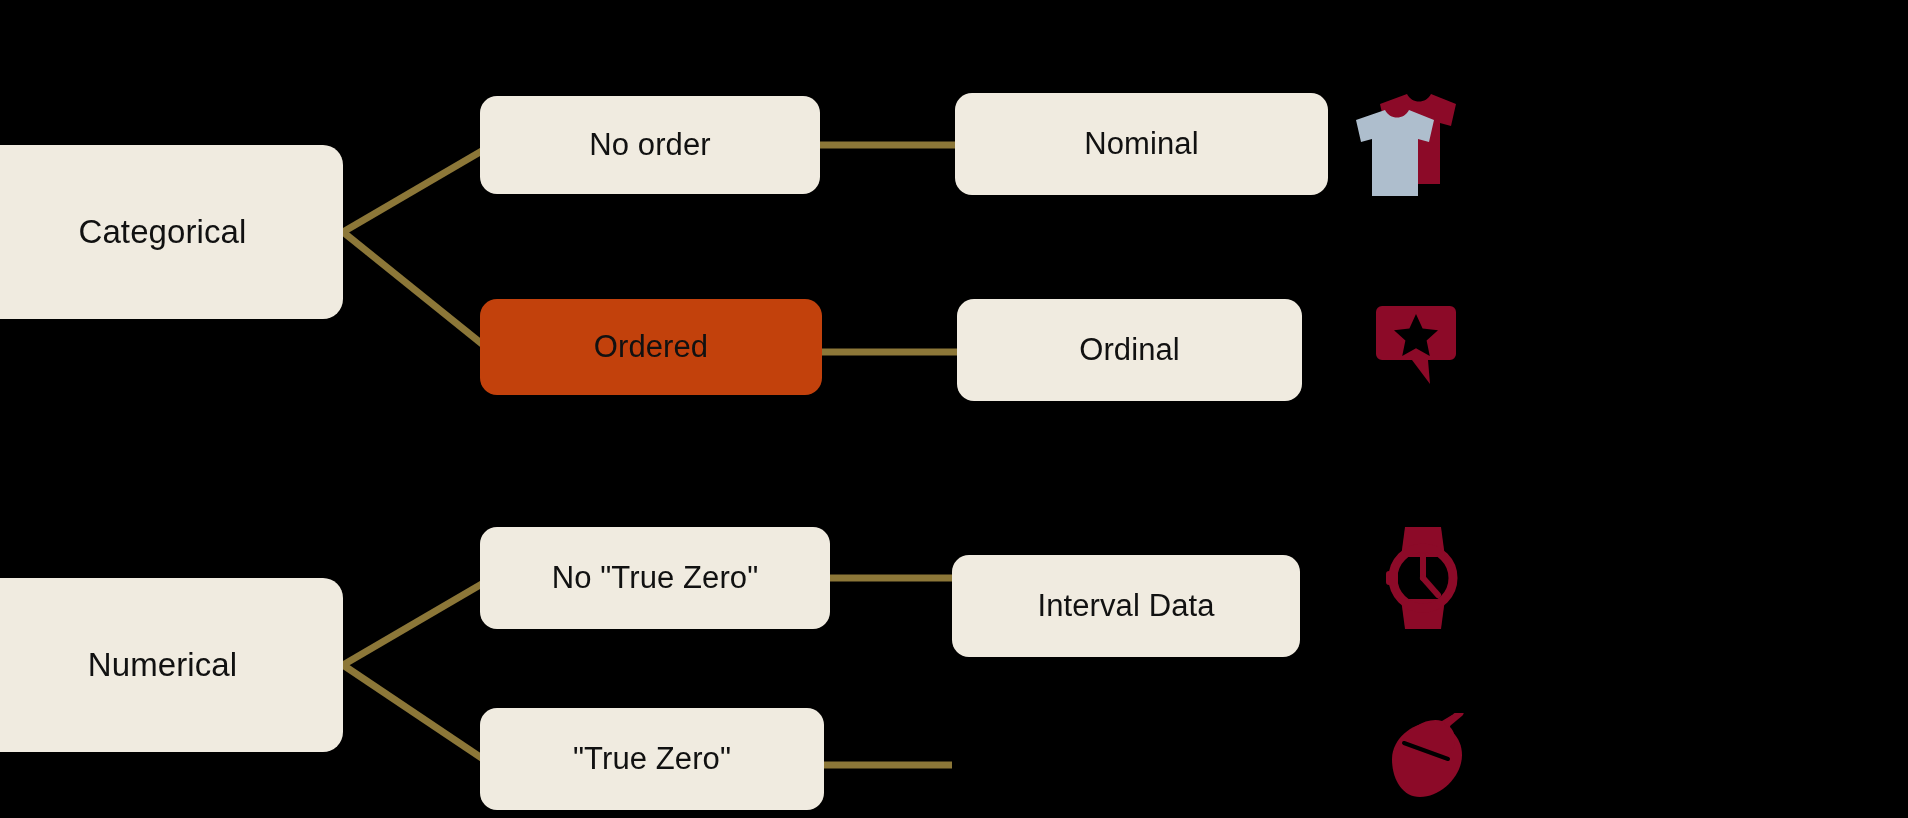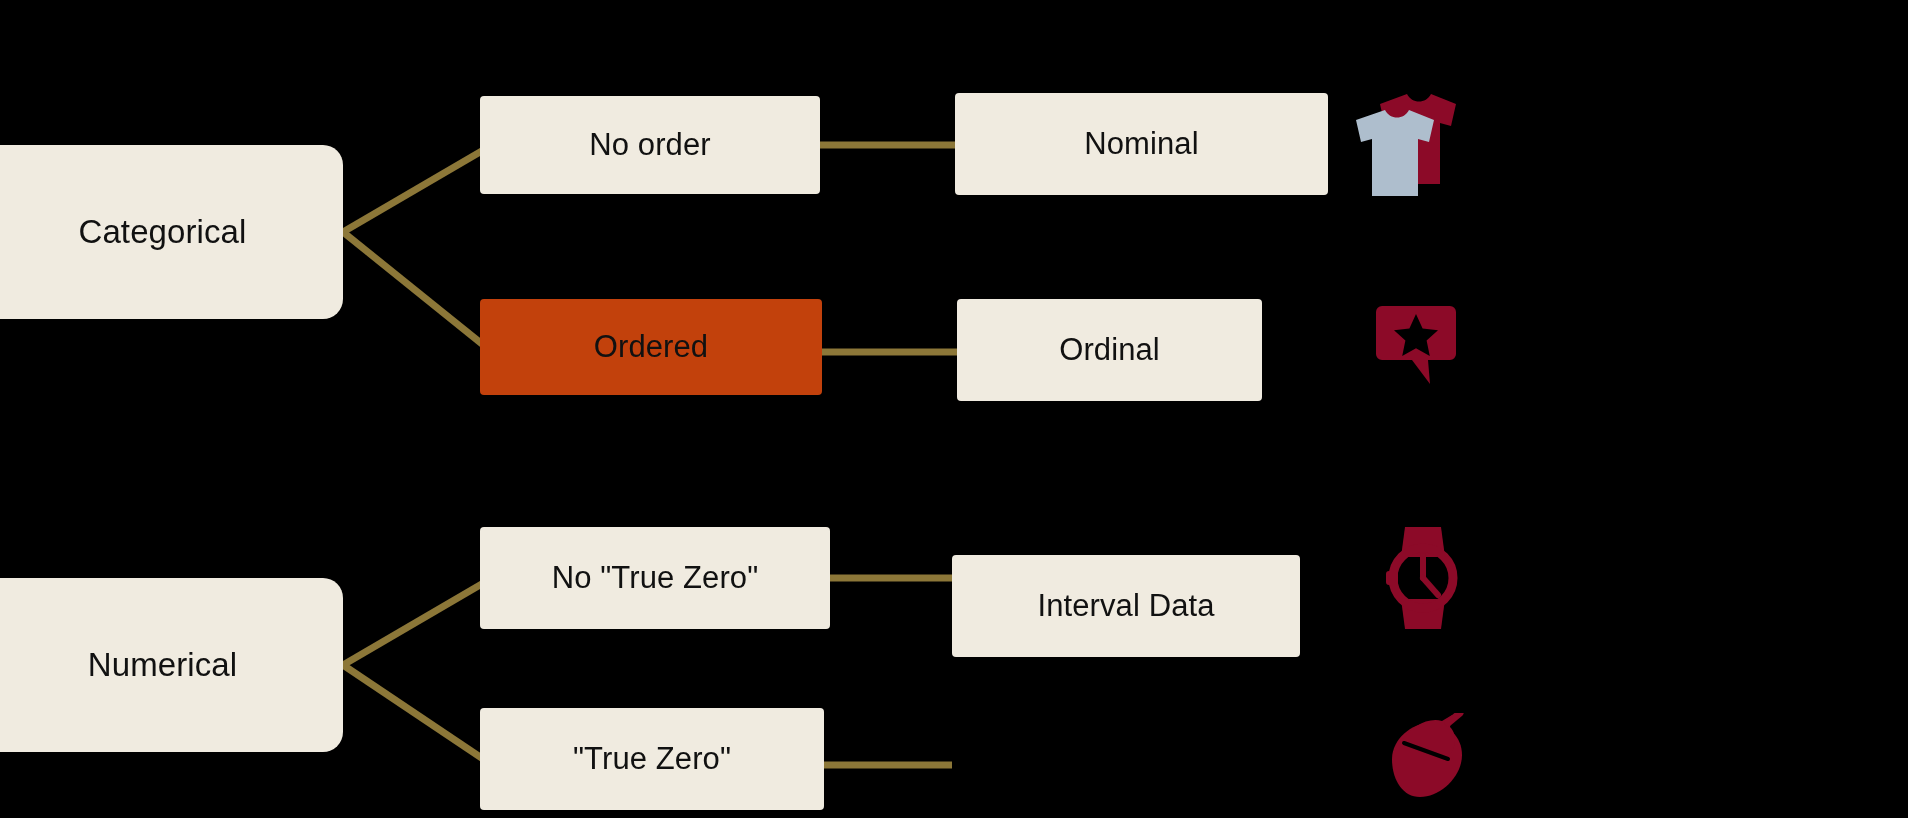--- a/index.html
+++ b/index.html
@@ -37,21 +37,21 @@
 
   
   .node {
     position: absolute;
     z-index: 2;
     box-sizing: border-box;
     display: flex;
     align-items: center;
     justify-content: center;
     background: #F0EBE0;
-    border-radius: 4px;
+    border-radius: 17px;
     color: #111111;
     text-align: center;
     line-height: 1.15;
     letter-spacing: 0.1px;
     user-select: none;
   }
   .node.root {
     font-size: 33px;
     border-radius: 20px;
   }
@@ -95,21 +95,21 @@
   </svg>
 
   <div class="node root" style="left: -18px; top: 145px; width: 361px; height: 174px; background: rgb(240, 235, 224); color: rgb(17, 17, 17);">Categorical</div>
 
   <div class="node mid" style="left: 480px; top: 96px; width: 340px; height: 98px; background: rgb(240, 235, 224); color: rgb(17, 17, 17);">No order</div>
 
   <div class="node leaf" style="left: 955px; top: 93px; width: 373px; height: 102px; background: rgb(240, 235, 224); color: rgb(17, 17, 17);">Nominal</div>
 
   <div class="node mid" style="left: 480px; top: 299px; width: 342px; height: 96px; background: #c2410c; color: rgb(17, 17, 17);">Ordered</div>
 
-  <div class="node leaf" style="left: 957px; top: 299px; width: 305px; height: 102px; background: rgb(240, 235, 224); color: rgb(17, 17, 17);">Ordinal</div>
+  <div class="node leaf" style="left: 957px; top: 299px; width: 345px; height: 102px; background: rgb(240, 235, 224); color: rgb(17, 17, 17);">Ordinal</div>
 
   <div class="node root" style="left: -18px; top: 578px; width: 361px; height: 174px; background: rgb(240, 235, 224); color: rgb(17, 17, 17);">Numerical</div>
 
   <div class="node mid" style="left: 480px; top: 527px; width: 350px; height: 102px; background: rgb(240, 235, 224); color: rgb(17, 17, 17);">No "True Zero"</div>
 
   <div class="node leaf" style="left: 952px; top: 527px; width: 348px; height: 102px; background: rgb(240, 235, 224); color: rgb(17, 17, 17); margin-top: 28px;">Interval Data</div>
 
   <div class="node mid" style="left: 480px; top: 708px; width: 344px; height: 102px; background: rgb(240, 235, 224); color: rgb(17, 17, 17);">"True Zero"</div>
 
 

